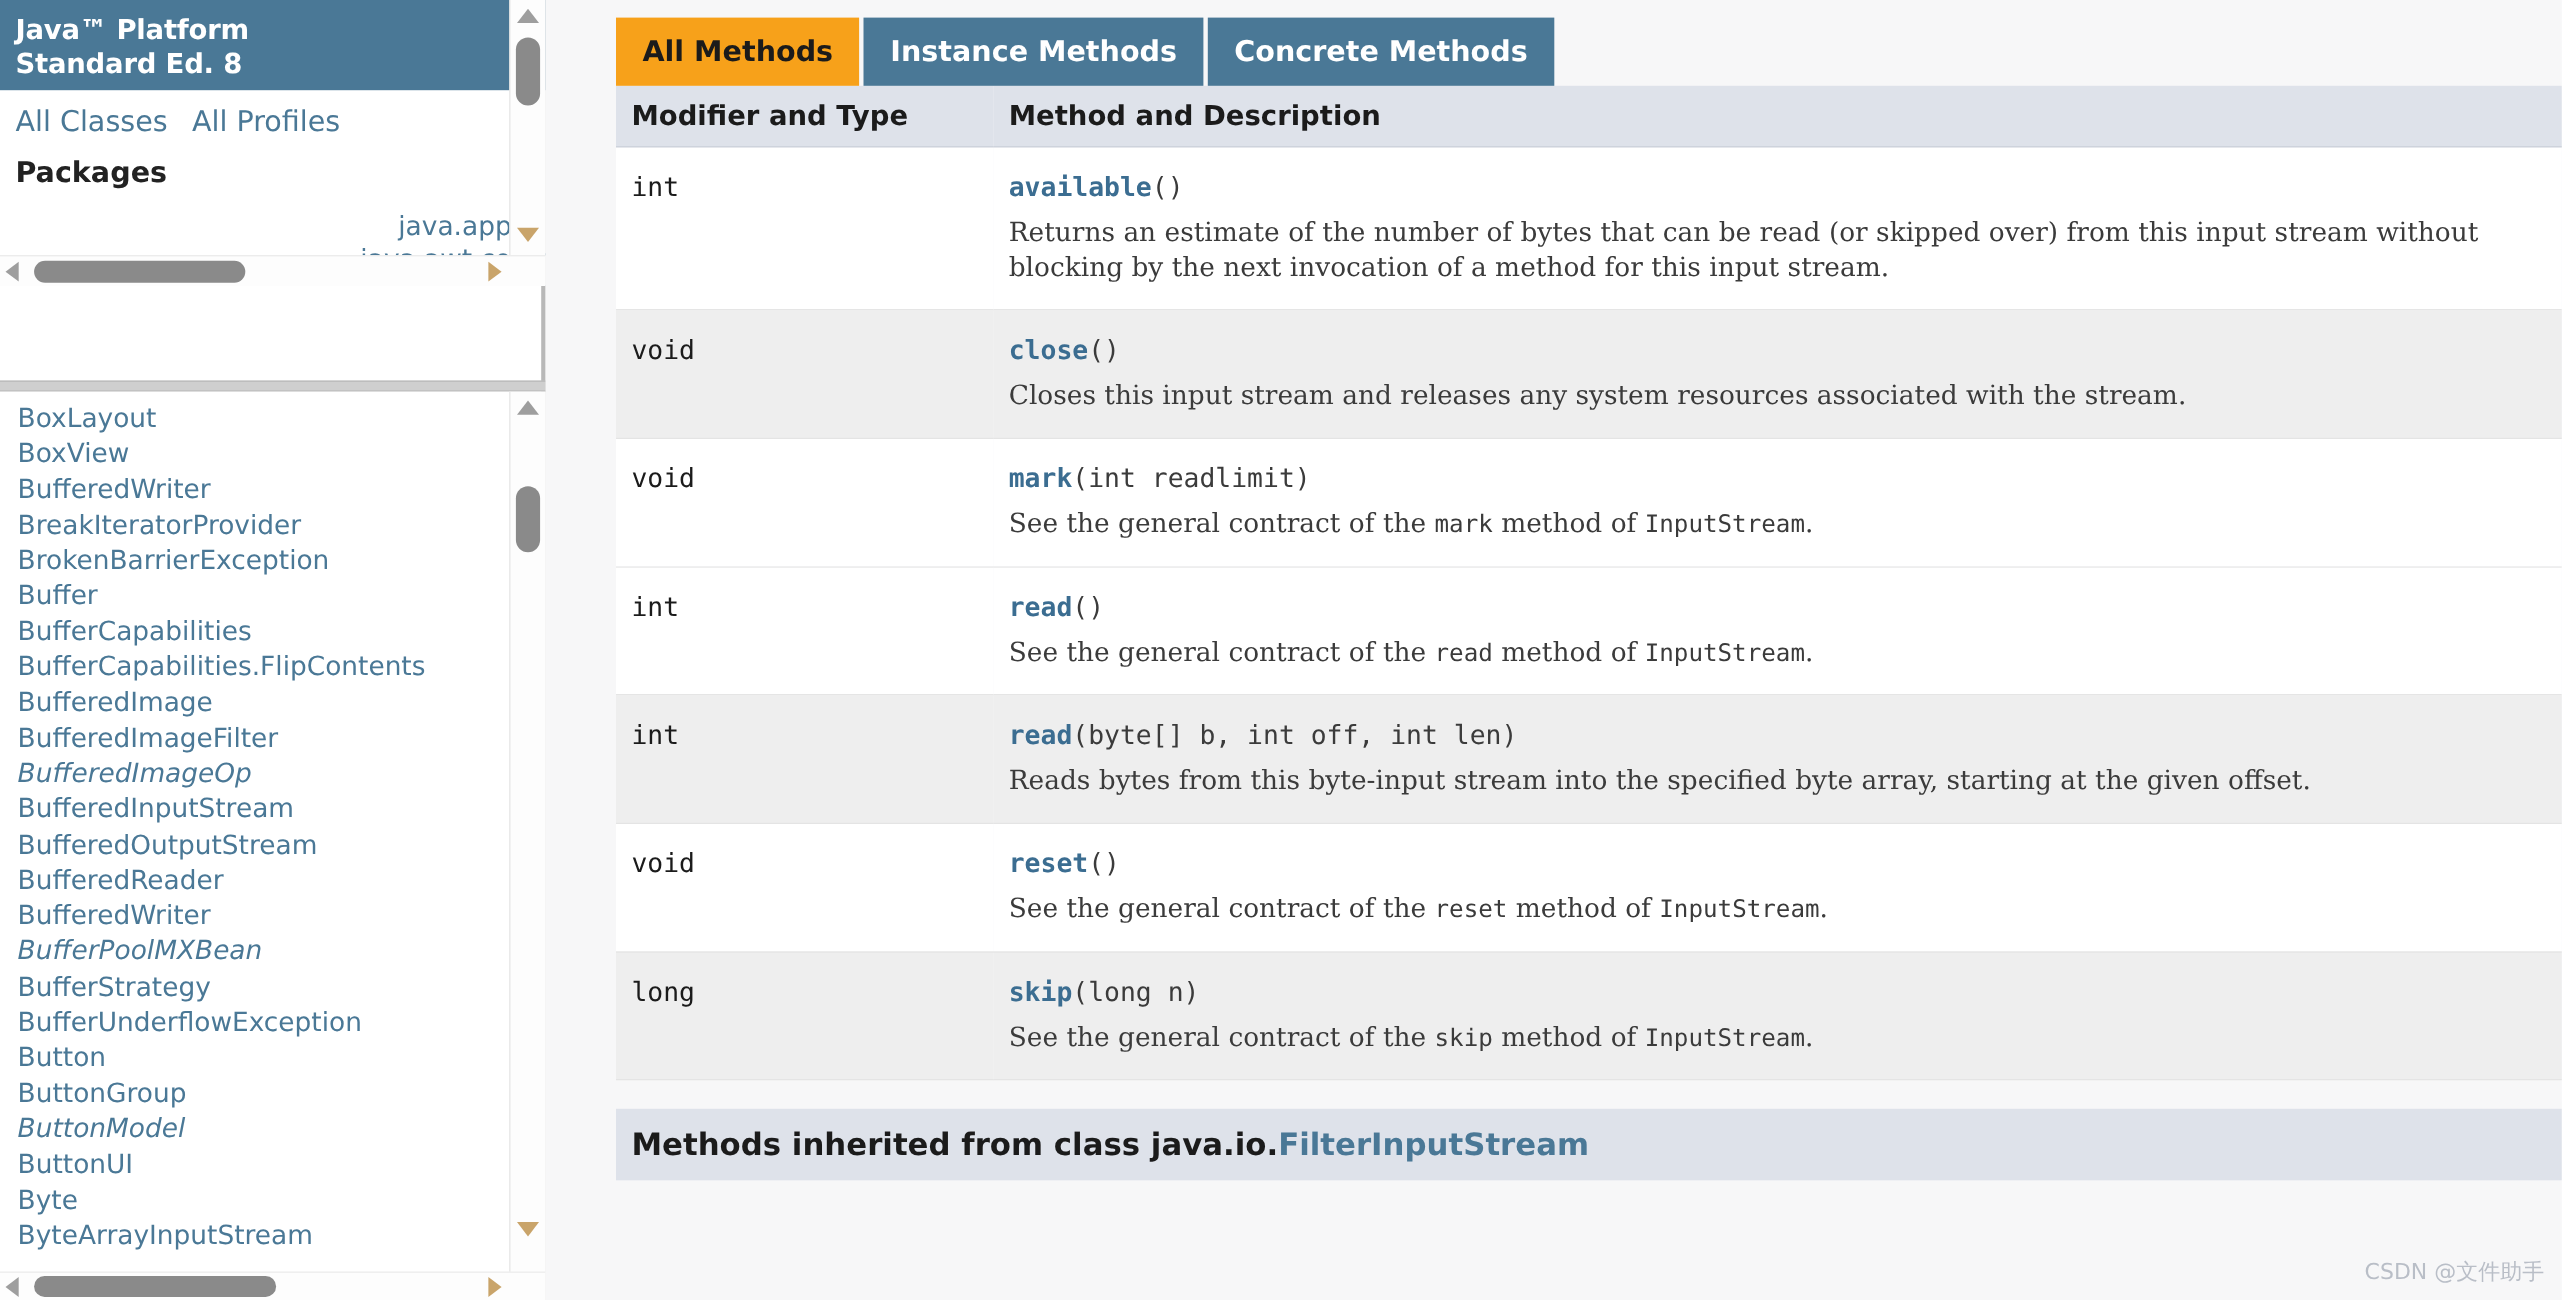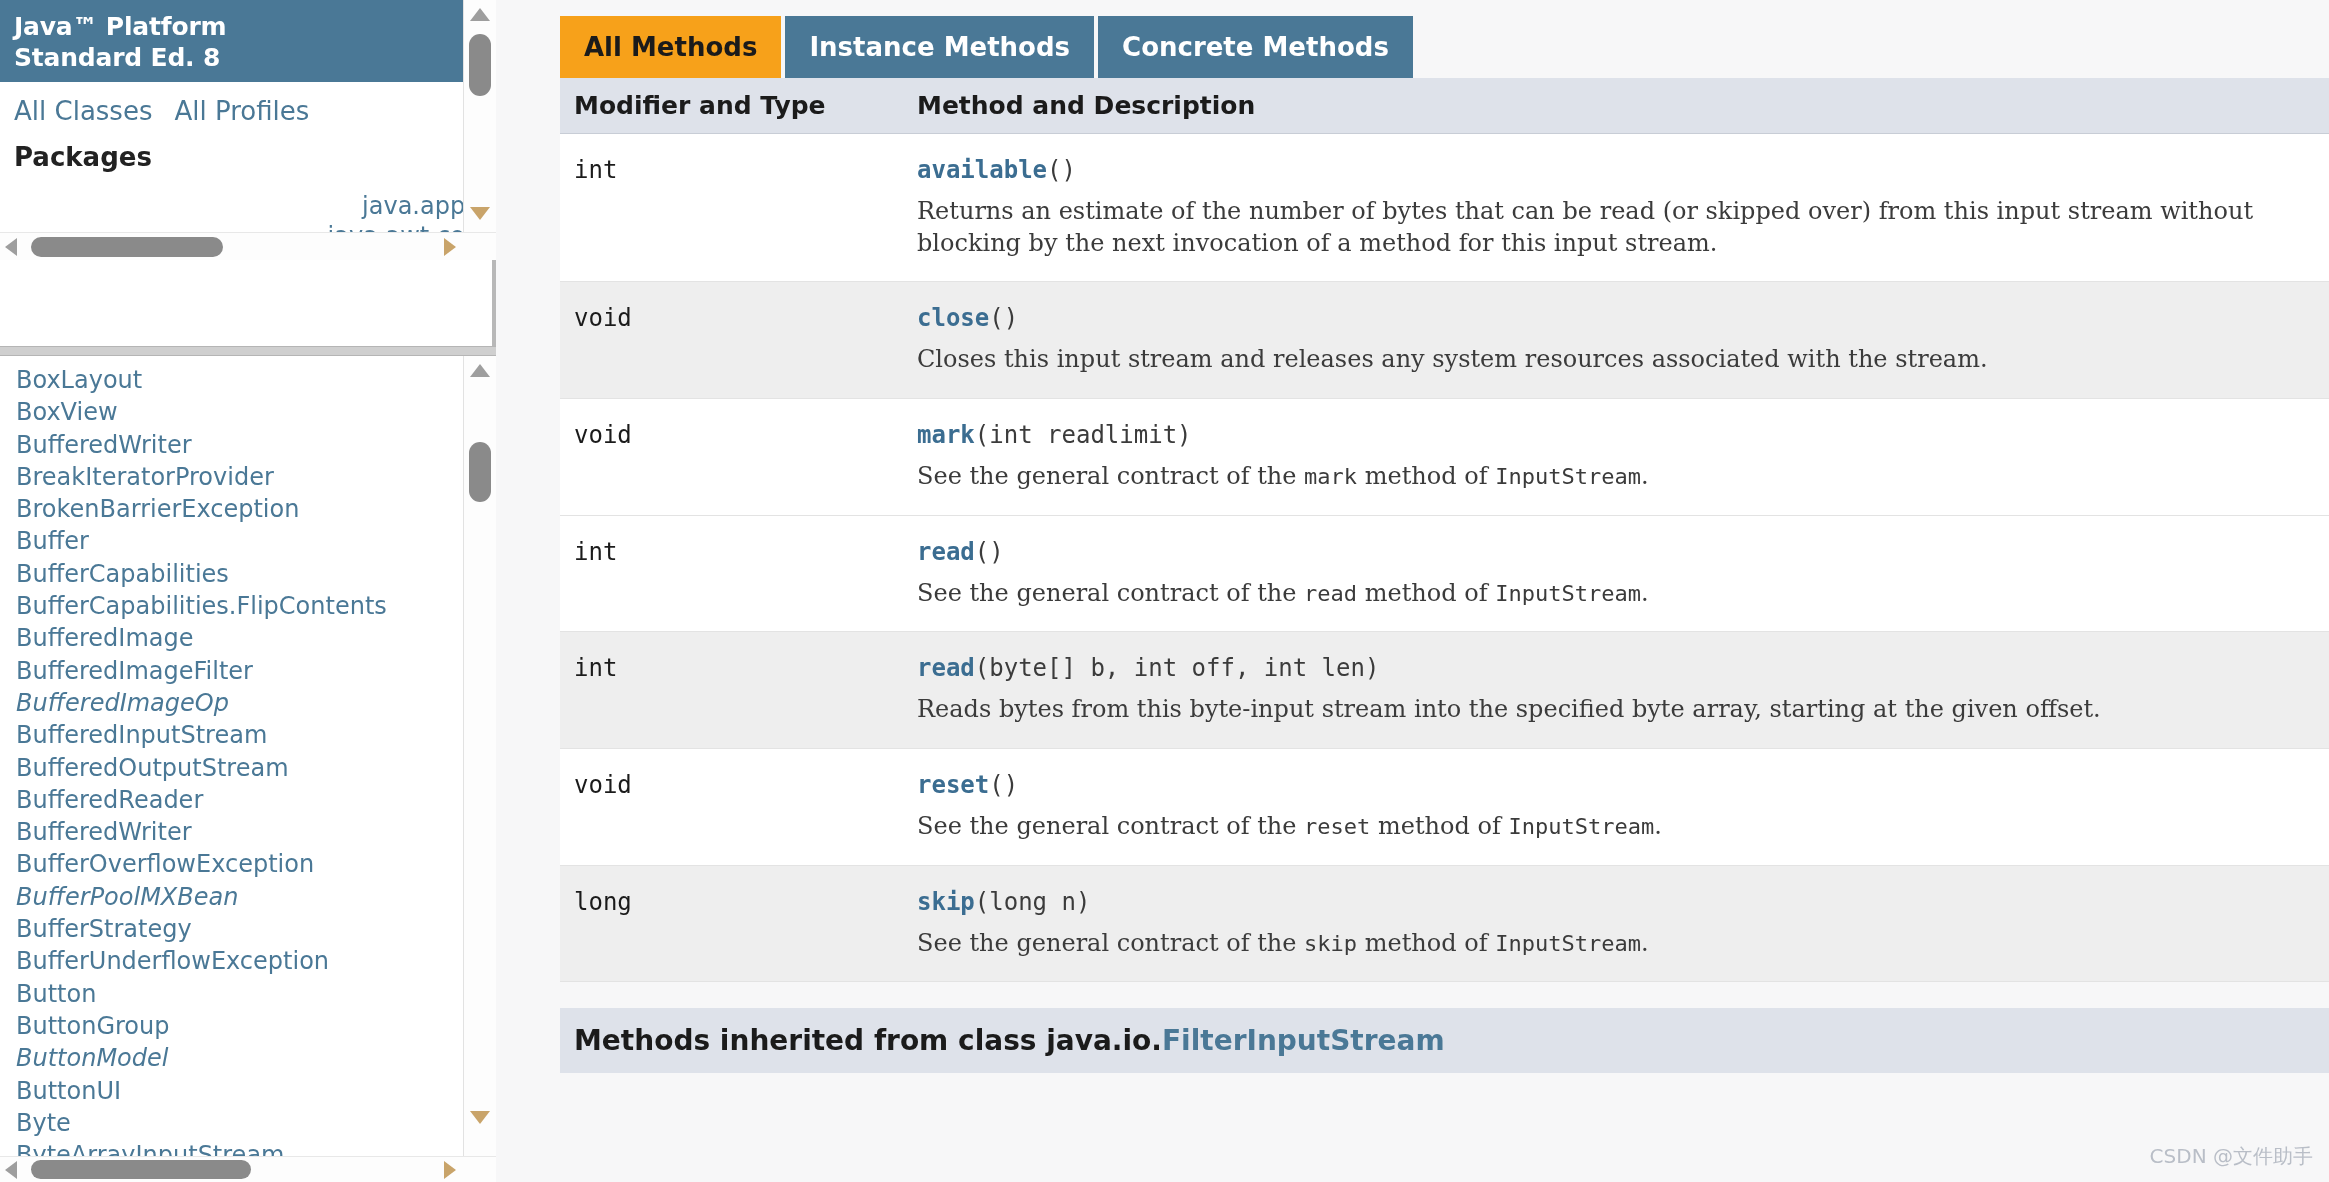--- a/index.html
+++ b/index.html
@@ -263,21 +263,20 @@
         <div class="cls">Buffer</div>
         <div class="cls">BufferCapabilities</div>
         <div class="cls">BufferCapabilities.FlipContents</div>
         <div class="cls">BufferedImage</div>
         <div class="cls">BufferedImageFilter</div>
         <div class="cls iface">BufferedImageOp</div>
         <div class="cls">BufferedInputStream</div>
         <div class="cls">BufferedOutputStream</div>
         <div class="cls">BufferedReader</div>
         <div class="cls">BufferedWriter</div>
-        <div class="cls">BufferOverflowException</div>
         <div class="cls iface">BufferPoolMXBean</div>
         <div class="cls">BufferStrategy</div>
         <div class="cls">BufferUnderflowException</div>
         <div class="cls">Button</div>
         <div class="cls">ButtonGroup</div>
         <div class="cls iface">ButtonModel</div>
         <div class="cls">ButtonUI</div>
         <div class="cls">Byte</div>
         <div class="cls">ByteArrayInputStream</div>
       </div>

